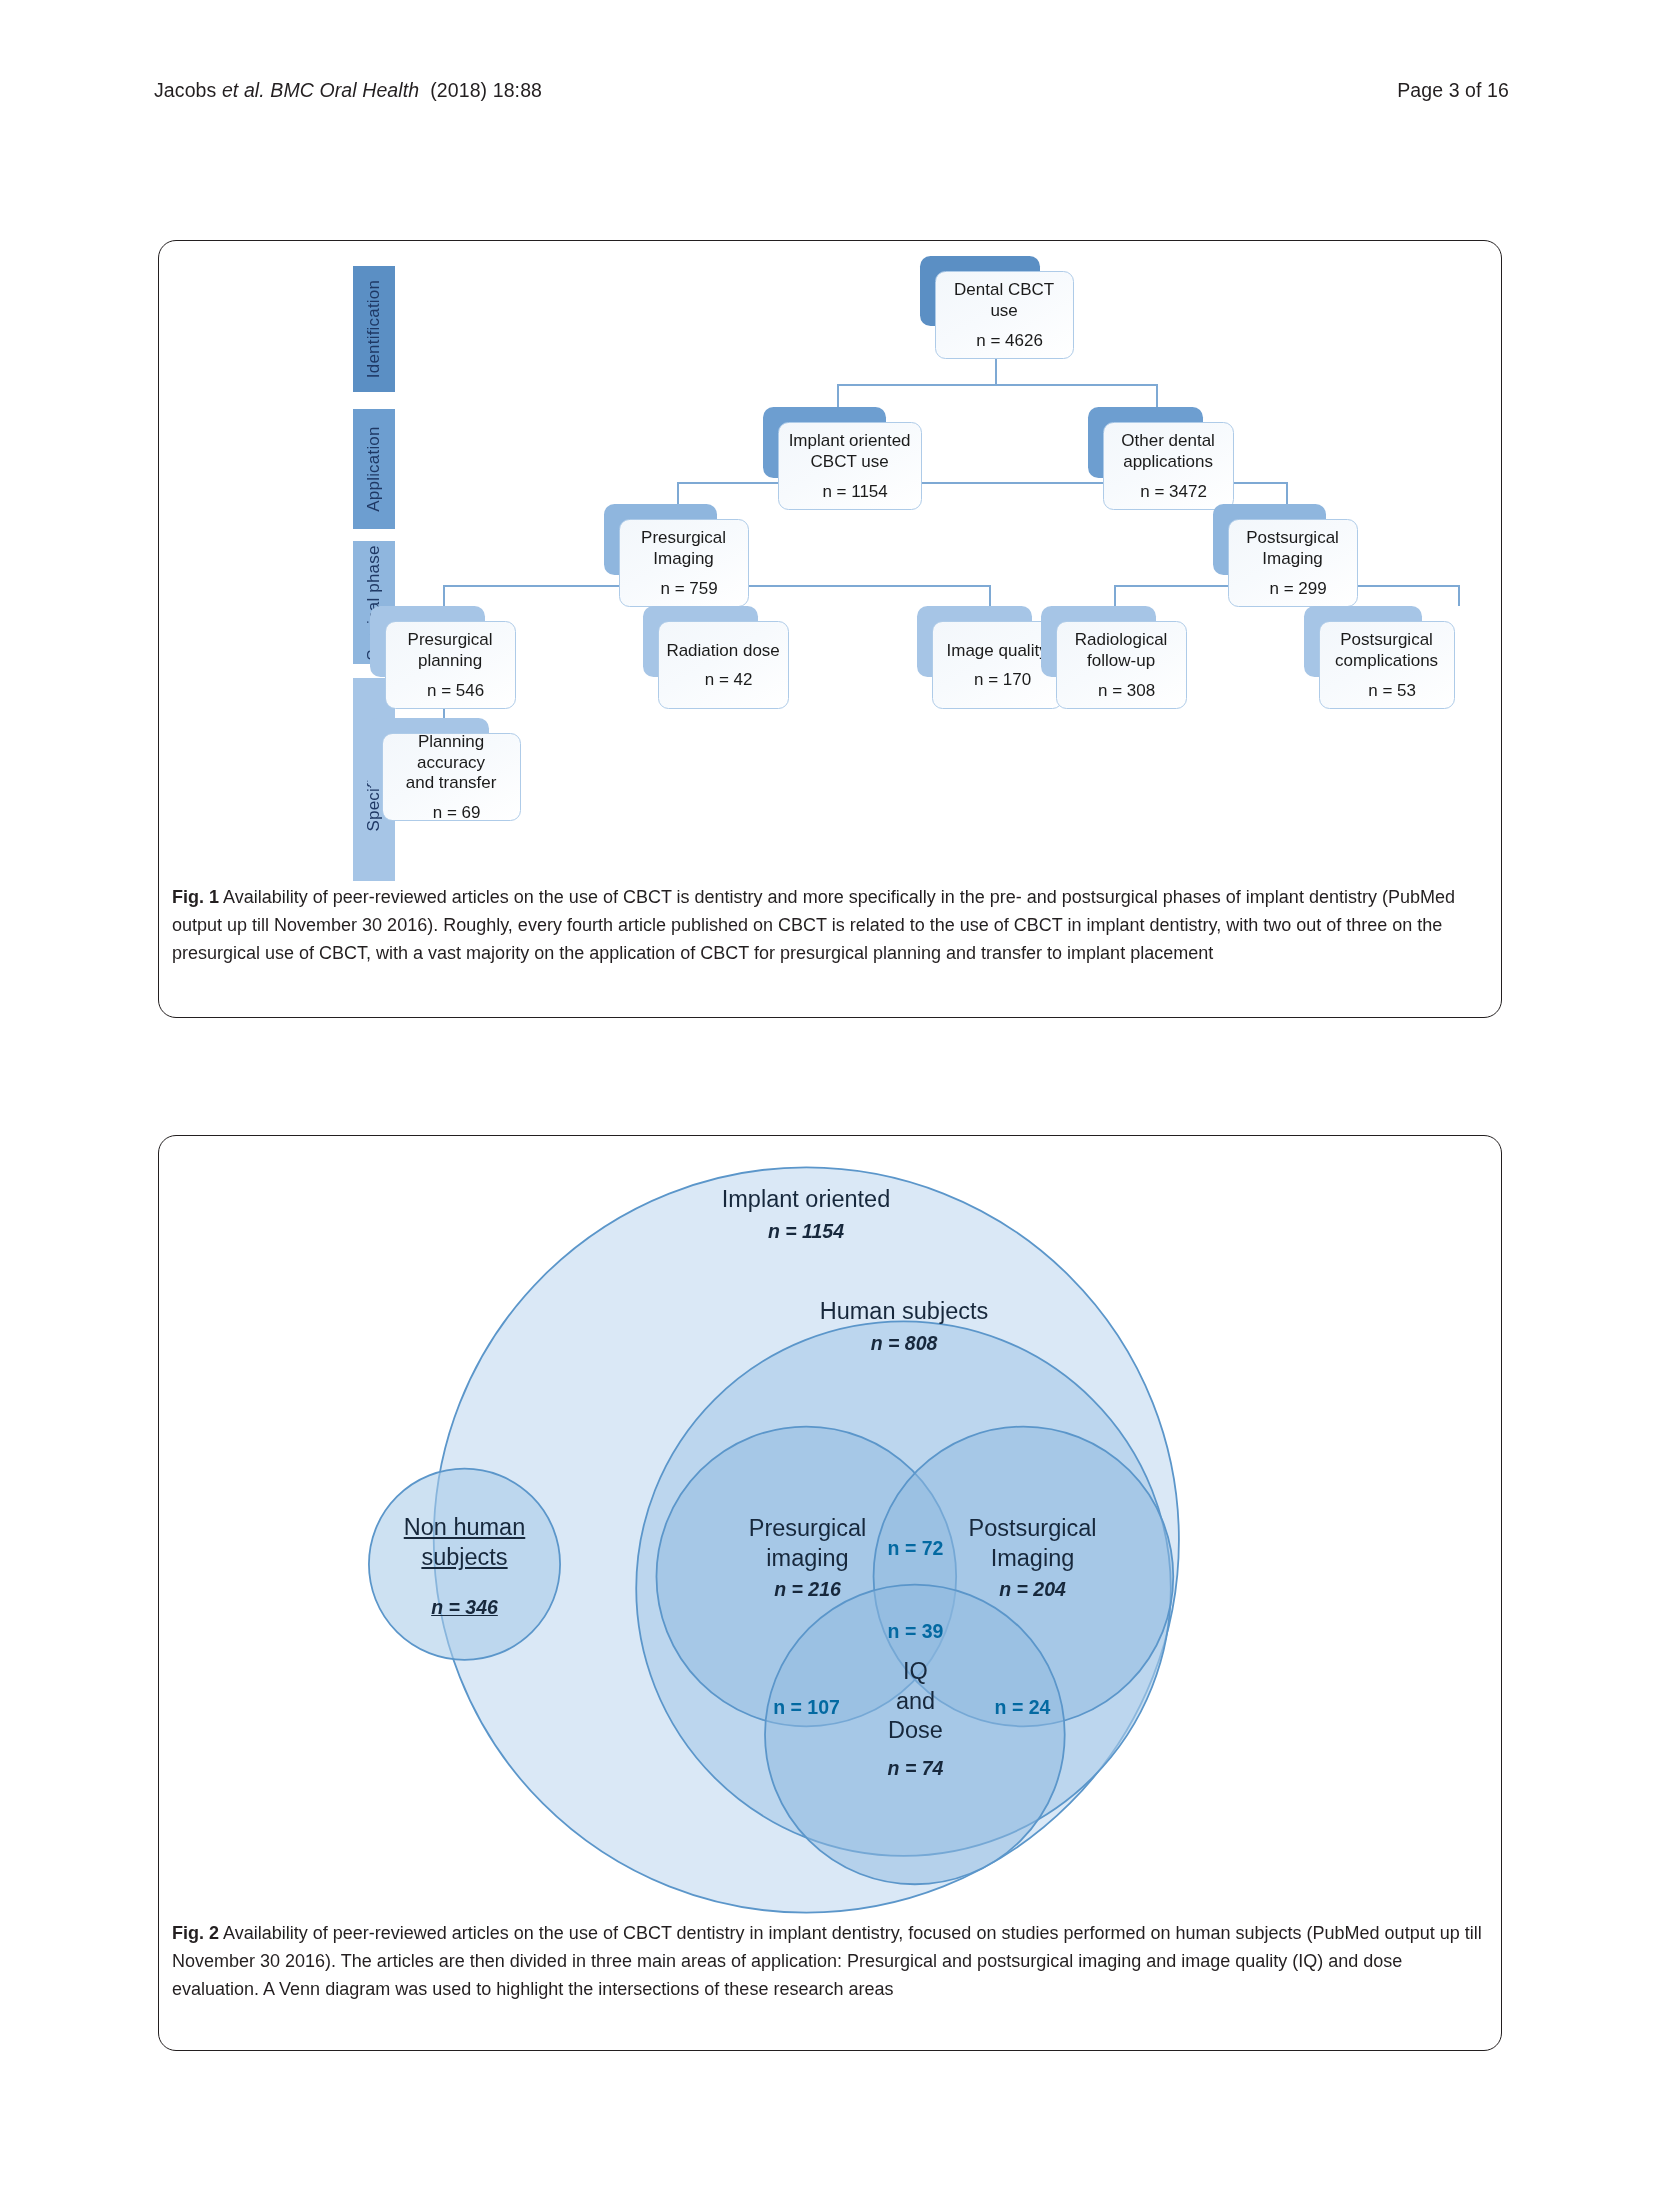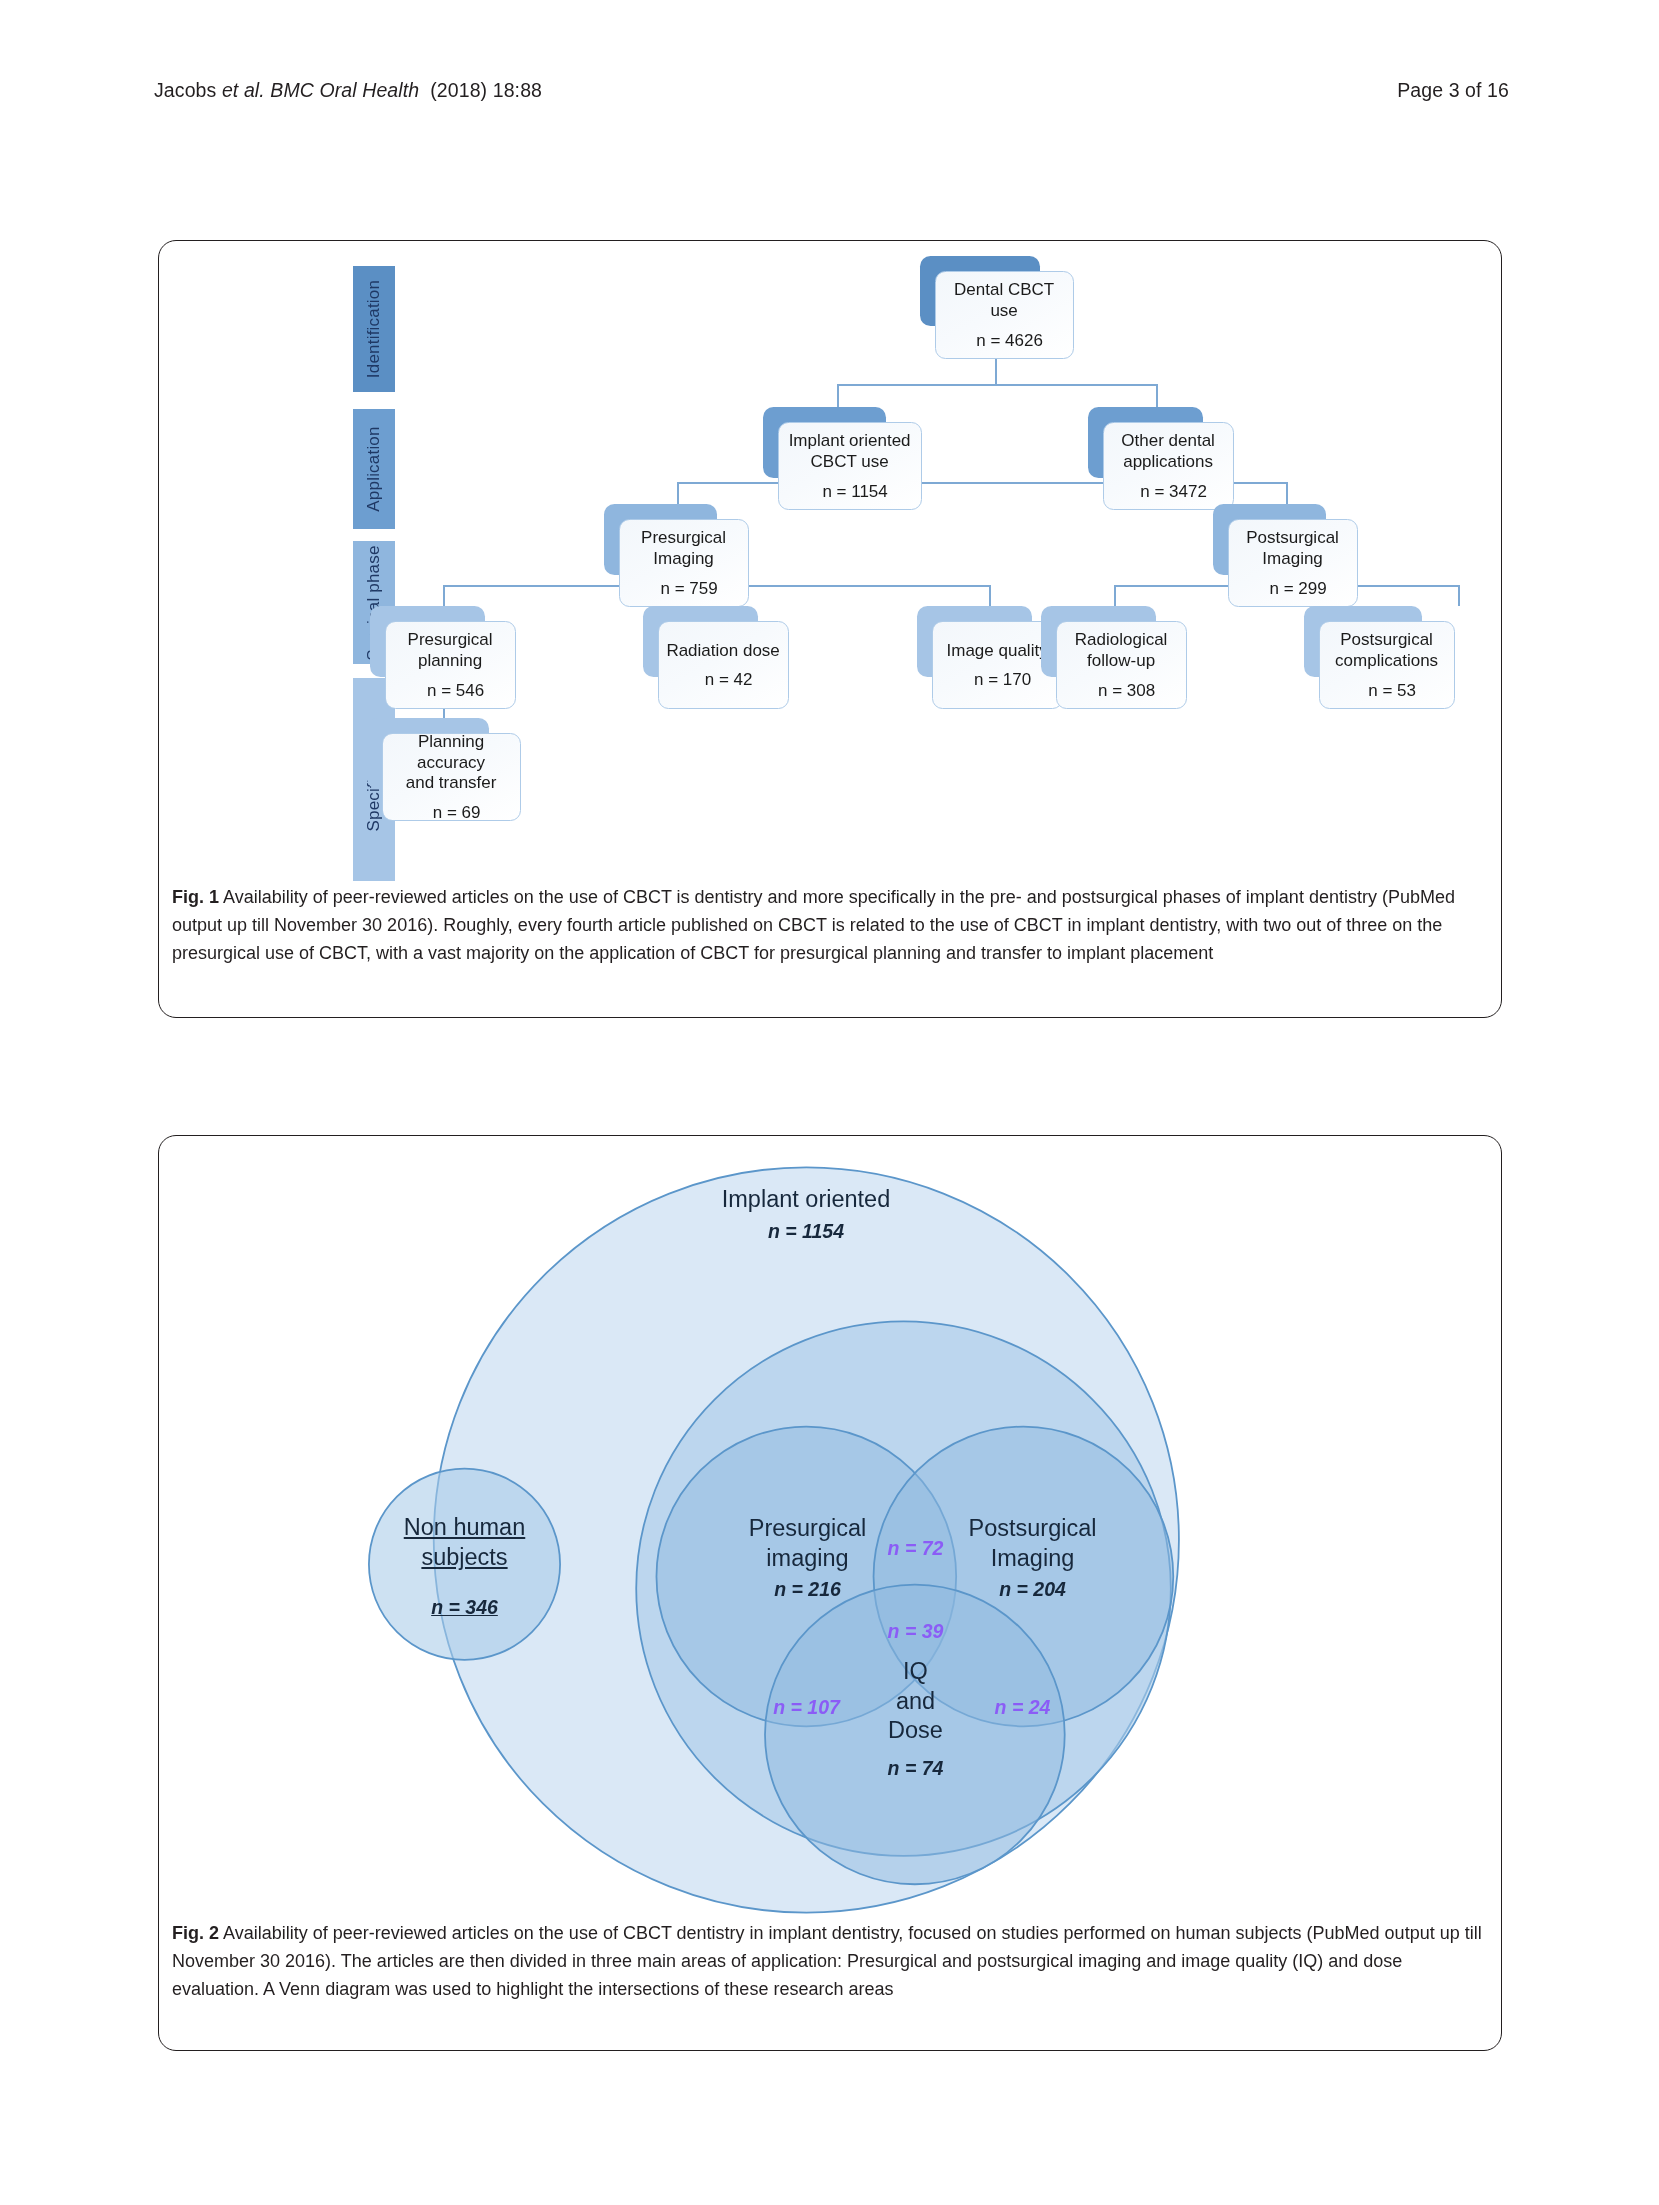--- a/index.html
+++ b/index.html
@@ -49,22 +49,22 @@
   .conn{position:absolute;background:#7ea9d4;}
   .conn.h{height:1.6px;}
   .conn.v{width:1.6px;}
 
   
   #venn{position:absolute;left:158px;top:1135px;width:1342px;height:914px;}
   #venn svg{position:absolute;left:0;top:0;}
   .vlabel{position:absolute;text-align:center;color:#17283c;pointer-events:none;}
   .vlabel .nm{font-size:23.5px;line-height:1.26;white-space:pre-line;}
   .vlabel .nn{font-size:19.5px;font-style:italic;font-weight:bold;margin-top:4.9px;}
-  .vint{position:absolute;font-size:19.5px;font-style:italic;font-weight:bold;
-        color:#8b5cf6;text-align:center;white-space:nowrap;}
+  .vint{position:absolute;font-size:19.5px;font-weight:bold;
+        color:#0369a1;text-align:center;white-space:nowrap;}
 </style>
 </head>
 <body>
 
 <div class="runhead">
   <div class="left"><span>Jacobs </span><span class="ital">et al.</span><span class="ital"> BMC Oral Health</span><span>  (2018) 18:88</span></div>
   <div>Page 3 of 16</div>
 </div>
 
 <div class="figbox" id="fig1-frame"></div>
@@ -216,20 +216,24 @@
       <circle cx="1068" cy="545" r="185"></circle>
       <circle cx="934" cy="740" r="185"></circle>
     </g>
   </svg>
 
   <div class="vlabel" style="left:502px;top:50px;width:292px;">
     <div class="nm">Implant oriented</div>
     <div class="nn">n = 1154</div>
   </div>
 
+  <div class="vlabel" style="left:600px;top:162px;width:292px;">
+    <div class="nm">Human subjects</div>
+    <div class="nn">n = 808</div>
+  </div>
 
   <div class="vlabel" style="left:201px;top:378px;width:211px;text-decoration:underline;">
     <div class="nm">Non human<br>subjects</div>
     <div class="nn" style="margin-top:24px;">n = 346</div>
   </div>
 
   <div class="vlabel" style="left:545px;top:379px;width:209px;">
     <div class="nm">Presurgical<br>imaging</div>
     <div class="nn">n = 216</div>
   </div>

